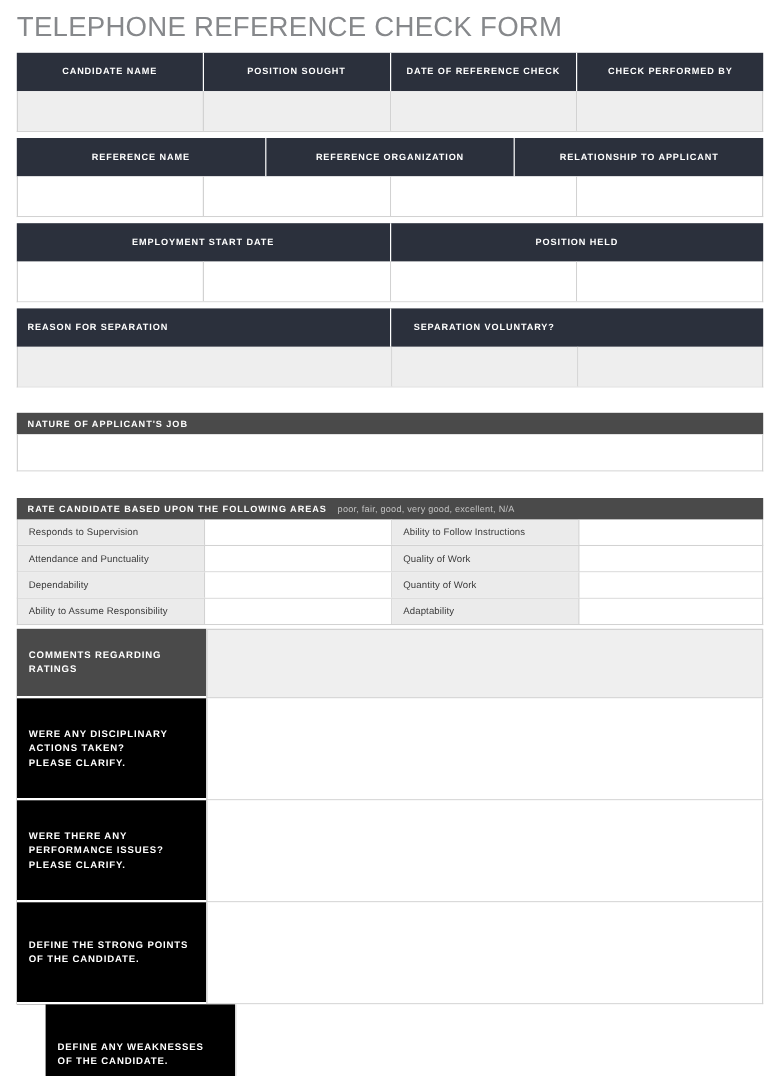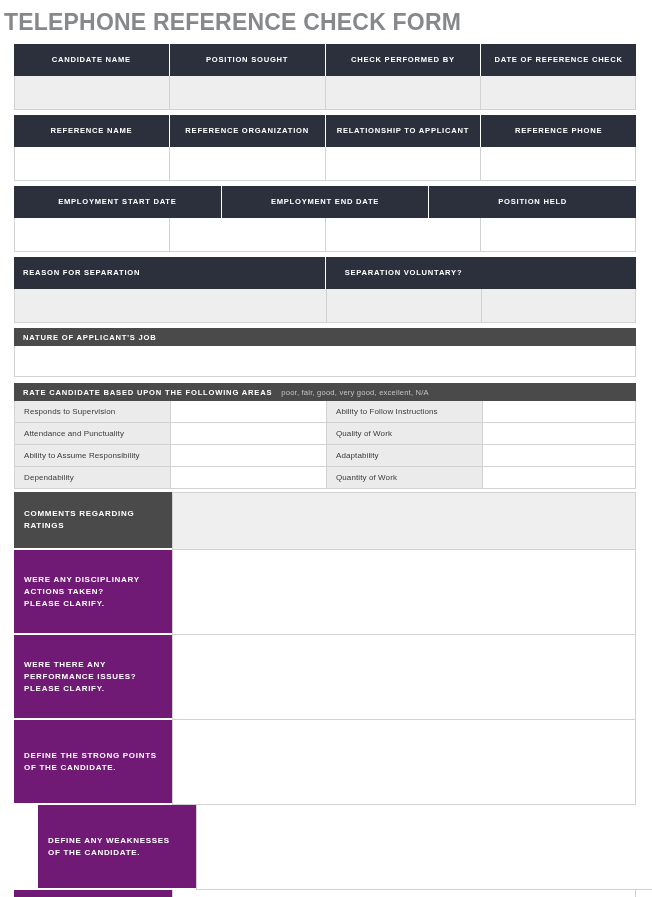--- a/index.html
+++ b/index.html
@@ -19,27 +19,27 @@
   .page {
     position: relative;
     width: 652px;
     height: 897px;
     box-sizing: border-box;
   }
 
   
   .form-title {
     position: absolute;
-    left: 4px;
+    left: 14px;
     top: 9px;
     width: 620px;
     font-size: 23px;
     line-height: 27px;
     letter-spacing: 0.2px;
-    font-weight: 700;
+    font-weight: 400;
     color: #86888b;
     text-transform: uppercase;
     white-space: nowrap;
   }
 
   
   .form-body {
     position: absolute;
     left: 14px;
     top: 44px;
@@ -111,20 +111,21 @@
     height: 18px;
     display: flex;
     align-items: center;
     padding-left: 9px;
     box-sizing: border-box;
     color: #ffffff;
     font-size: 7.6px;
     font-weight: 700;
     letter-spacing: 0.8px;
     text-transform: uppercase;
+    margin-top: 16px;
   }
   .banner .sub {
     margin-left: 9px;
     color: #c3c3c3;
     font-weight: 400;
     letter-spacing: 0.2px;
     text-transform: none;
     font-size: 7.6px;
   }
 
@@ -170,21 +171,21 @@
 
   
   .cmt-row {
     display: flex;
     width: 100%;
     box-sizing: border-box;
   }
   .cmt-label {
     flex: 0 0 158px;
     box-sizing: border-box;
-    background: #701a75;
+    background: #000000;
     color: #ffffff;
     font-size: 8px;
     font-weight: 700;
     letter-spacing: 0.7px;
     line-height: 12px;
     text-transform: uppercase;
     display: flex;
     align-items: center;
     padding: 0 10px;
     border-bottom: 2px solid #ffffff;
@@ -205,50 +206,48 @@
 
 <div class="page">
 
   <div class="form-title">TELEPHONE REFERENCE CHECK FORM</div>
 
   <div class="form-body">
 
     <div class="row hdr-row">
       <div class="hdr-cell">CANDIDATE NAME</div>
       <div class="hdr-cell">POSITION SOUGHT</div>
+      <div class="hdr-cell">DATE OF REFERENCE CHECK</div>
       <div class="hdr-cell">CHECK PERFORMED BY</div>
-      <div class="hdr-cell">DATE OF REFERENCE CHECK</div>
     </div>
     <div class="row input-row">
       <div class="input-cell fill-gray"></div>
       <div class="input-cell fill-gray"></div>
       <div class="input-cell fill-gray"></div>
       <div class="input-cell fill-gray"></div>
     </div>
 
     <div class="gap-5"></div>
 
     <div class="row hdr-row">
       <div class="hdr-cell">REFERENCE NAME</div>
       <div class="hdr-cell">REFERENCE ORGANIZATION</div>
       <div class="hdr-cell">RELATIONSHIP TO APPLICANT</div>
-      <div class="hdr-cell">REFERENCE PHONE</div>
     </div>
     <div class="row input-row">
       <div class="input-cell fill-white"></div>
       <div class="input-cell fill-white"></div>
       <div class="input-cell fill-white"></div>
       <div class="input-cell fill-white"></div>
     </div>
 
     <div class="gap-5"></div>
 
     <div class="row hdr-row">
       <div class="hdr-cell">EMPLOYMENT START DATE</div>
-      <div class="hdr-cell">EMPLOYMENT END DATE</div>
       <div class="hdr-cell">POSITION HELD</div>
     </div>
     <div class="row input-row">
       <div class="input-cell fill-white"></div>
       <div class="input-cell fill-white"></div>
       <div class="input-cell fill-white"></div>
       <div class="input-cell fill-white"></div>
     </div>
 
     <div class="gap-5"></div>
@@ -285,33 +284,33 @@
     </div>
 
     <div class="rate-row">
       <div class="rate-label">Attendance and Punctuality</div>
       <div class="rate-answer"></div>
       <div class="rate-label">Quality of Work</div>
       <div class="rate-answer last"></div>
     </div>
 
     <div class="rate-row">
+      <div class="rate-label">Dependability</div>
+      <div class="rate-answer"></div>
+      <div class="rate-label">Quantity of Work</div>
+      <div class="rate-answer last"></div>
+    </div>
+
+    <div class="rate-row">
       <div class="rate-label">Ability to Assume Responsibility</div>
       <div class="rate-answer"></div>
       <div class="rate-label">Adaptability</div>
       <div class="rate-answer last"></div>
     </div>
 
-    <div class="rate-row">
-      <div class="rate-label">Dependability</div>
-      <div class="rate-answer"></div>
-      <div class="rate-label">Quantity of Work</div>
-      <div class="rate-answer last"></div>
-    </div>
-
     <div class="gap-3"></div>
 
     <div id="comment-blocks">
         <div class="cmt-row" style="height: 58px;">
           <div class="cmt-label light">COMMENTS REGARDING<br>RATINGS</div>
           <div class="cmt-body shaded"></div>
         </div>
         <div class="cmt-row" style="height: 85px;">
           <div class="cmt-label">WERE ANY DISCIPLINARY<br>ACTIONS TAKEN?<br>PLEASE CLARIFY.</div>
           <div class="cmt-body"></div>

